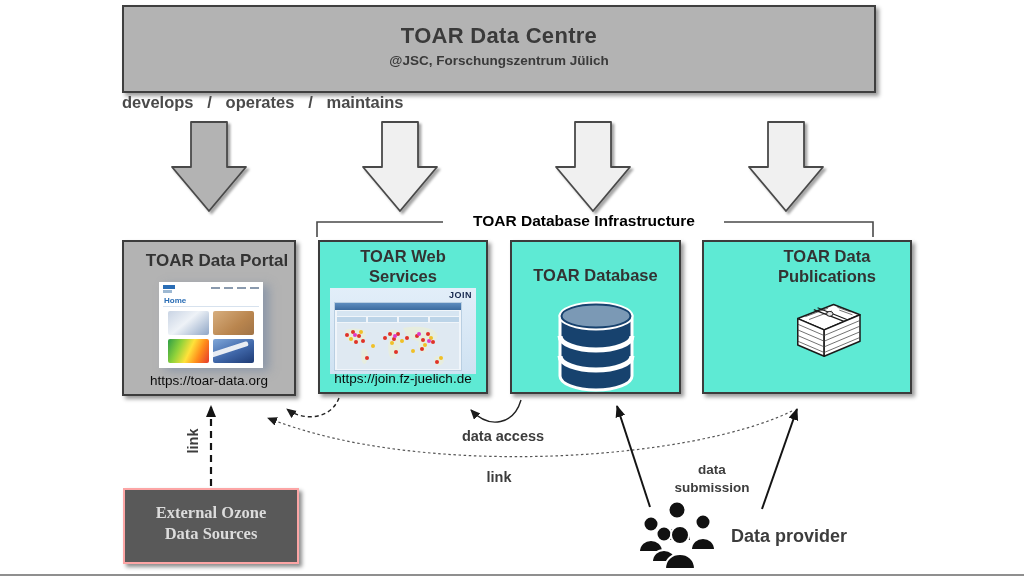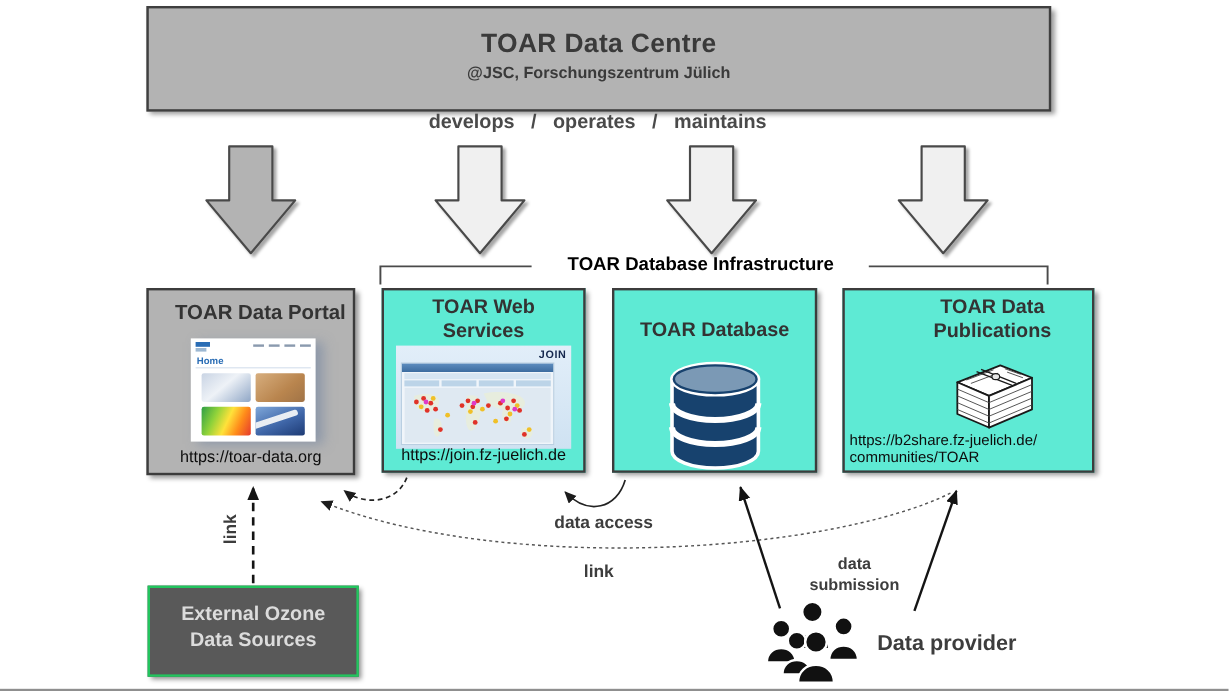--- a/index.html
+++ b/index.html
@@ -9,21 +9,21 @@
   }
   .abs{position:absolute;}
   .overlay{position:absolute;left:0;top:0;width:1024px;height:576px;pointer-events:none;z-index:5;}
 
   
   .topbox{left:122px;top:5px;width:750px;height:84px;background:#b3b3b3;border:2px solid #3f3f3f;
           box-shadow:3px 3px 4px rgba(0,0,0,.4);text-align:center;z-index:2;}
   .topbox .t1{margin-top:16px;font-size:22px;font-weight:bold;color:#3a3a3a;letter-spacing:.3px;}
   .topbox .t2{margin-top:4px;font-size:13.5px;font-weight:bold;color:#3a3a3a;}
 
-  .roles{left:122px;top:93px;width:752px;text-align:center;font-size:16.5px;font-weight:bold;
+  .roles{left:122px;top:93px;width:752px;text-align:left;font-size:16.5px;font-weight:bold;
          color:#4a4a4a;white-space:pre;z-index:2;}
 
   .infra-label{left:447px;top:212px;width:274px;text-align:center;font-size:15.5px;font-weight:bold;
                color:#000000;z-index:6;}
 
   
   .mbox{top:240px;height:150px;border:2px solid #3c3c3c;box-shadow:3px 3px 4px rgba(0,0,0,.4);
         background:#5eead4;z-index:2;}
   .mbox .title{text-align:center;font-weight:bold;font-size:16.5px;color:#333;line-height:1.2;}
   .mbox .url{position:absolute;left:0;right:0;bottom:6px;text-align:center;font-size:13.5px;color:#0c0c0c;}
@@ -62,22 +62,22 @@
   .join-thumb{left:10px;top:46px;width:146px;height:86px;background:linear-gradient(180deg,#e2eef9,#cfe2f2);}
   .jt-logo{position:absolute;top:2px;right:4px;font-size:9px;font-weight:bold;color:#16284e;letter-spacing:.5px;}
   .jt-page{position:absolute;left:4px;top:14px;width:126px;height:67px;background:#f0f5fa;border:1px solid #b9cfe2;}
   .jt-header{height:7px;background:linear-gradient(#5d8cbe,#3c6c9f);}
   .jt-row1{height:5px;margin:1px 2px;background:#d6e5f2;}
   .jt-row2{height:5px;margin:0 2px 1px;display:flex;gap:2px;}
   .jt-row2 i{display:block;flex:1;height:5px;background:#bcd4e8;}
   .jt-map{display:block;margin:0 2px;}
 
   
-  .extbox{left:123px;top:488px;width:172px;height:72px;background:#595959;border:2px solid #22c55e;
-          box-shadow:3px 3px 4px rgba(0,0,0,.45);text-align:center;z-index:2;}
+  .extbox{left:123px;top:488px;width:172px;height:72px;background:#595959;border:2px solid #fca5a5;
+          box-shadow:3px 3px 4px rgba(0,0,0,.45);text-align:center;z-index:2;font-family:Liberation Serif, serif;}
   .extbox .l{color:#dcdcdc;font-weight:bold;font-size:16.5px;line-height:1.3;}
   .extbox .l1{margin-top:12px;}
 
   
   .lbl{font-weight:bold;color:#3d3d3d;z-index:6;}
   .link-vert{left:171px;top:433px;width:44px;height:16px;text-align:center;font-size:14.5px;
              transform:rotate(-90deg);transform-origin:center;}
   .data-access{left:447px;top:428px;width:112px;text-align:center;font-size:14.5px;}
   .link-bottom{left:473px;top:469px;width:52px;text-align:center;font-size:14.5px;}
   .data-submission{left:656px;top:461px;width:112px;text-align:center;font-size:13.5px;line-height:1.3;}
@@ -258,24 +258,20 @@
           <path d="M27,26 L51,17"></path>
           <path d="M57,13 L71,18"></path>
           <path d="M59,16 L73,21"></path>
       </g>
       <g stroke="#1a1a1a" stroke-width="1.2" fill="none">
         <path d="M32,15.5 L64,28"></path>
           <path d="M36,13.5 L67,26"></path>
       </g>
       <ellipse cx="49" cy="20" rx="3.4" ry="2.6" fill="#e6e6e6" stroke="#1a1a1a" stroke-width="1"></ellipse>
     </svg>
-    <div class="url2">
-      <div>https://b2share.fz-juelich.de/</div>
-      <div>communities/TOAR</div>
-    </div>
   </div>
 
   <div class="abs extbox">
     <div class="l l1">External Ozone</div>
     <div class="l">Data Sources</div>
   </div>
 
   <div class="abs lbl link-vert">link</div>
   <div class="abs lbl data-access">data access</div>
   <div class="abs lbl link-bottom">link</div>

